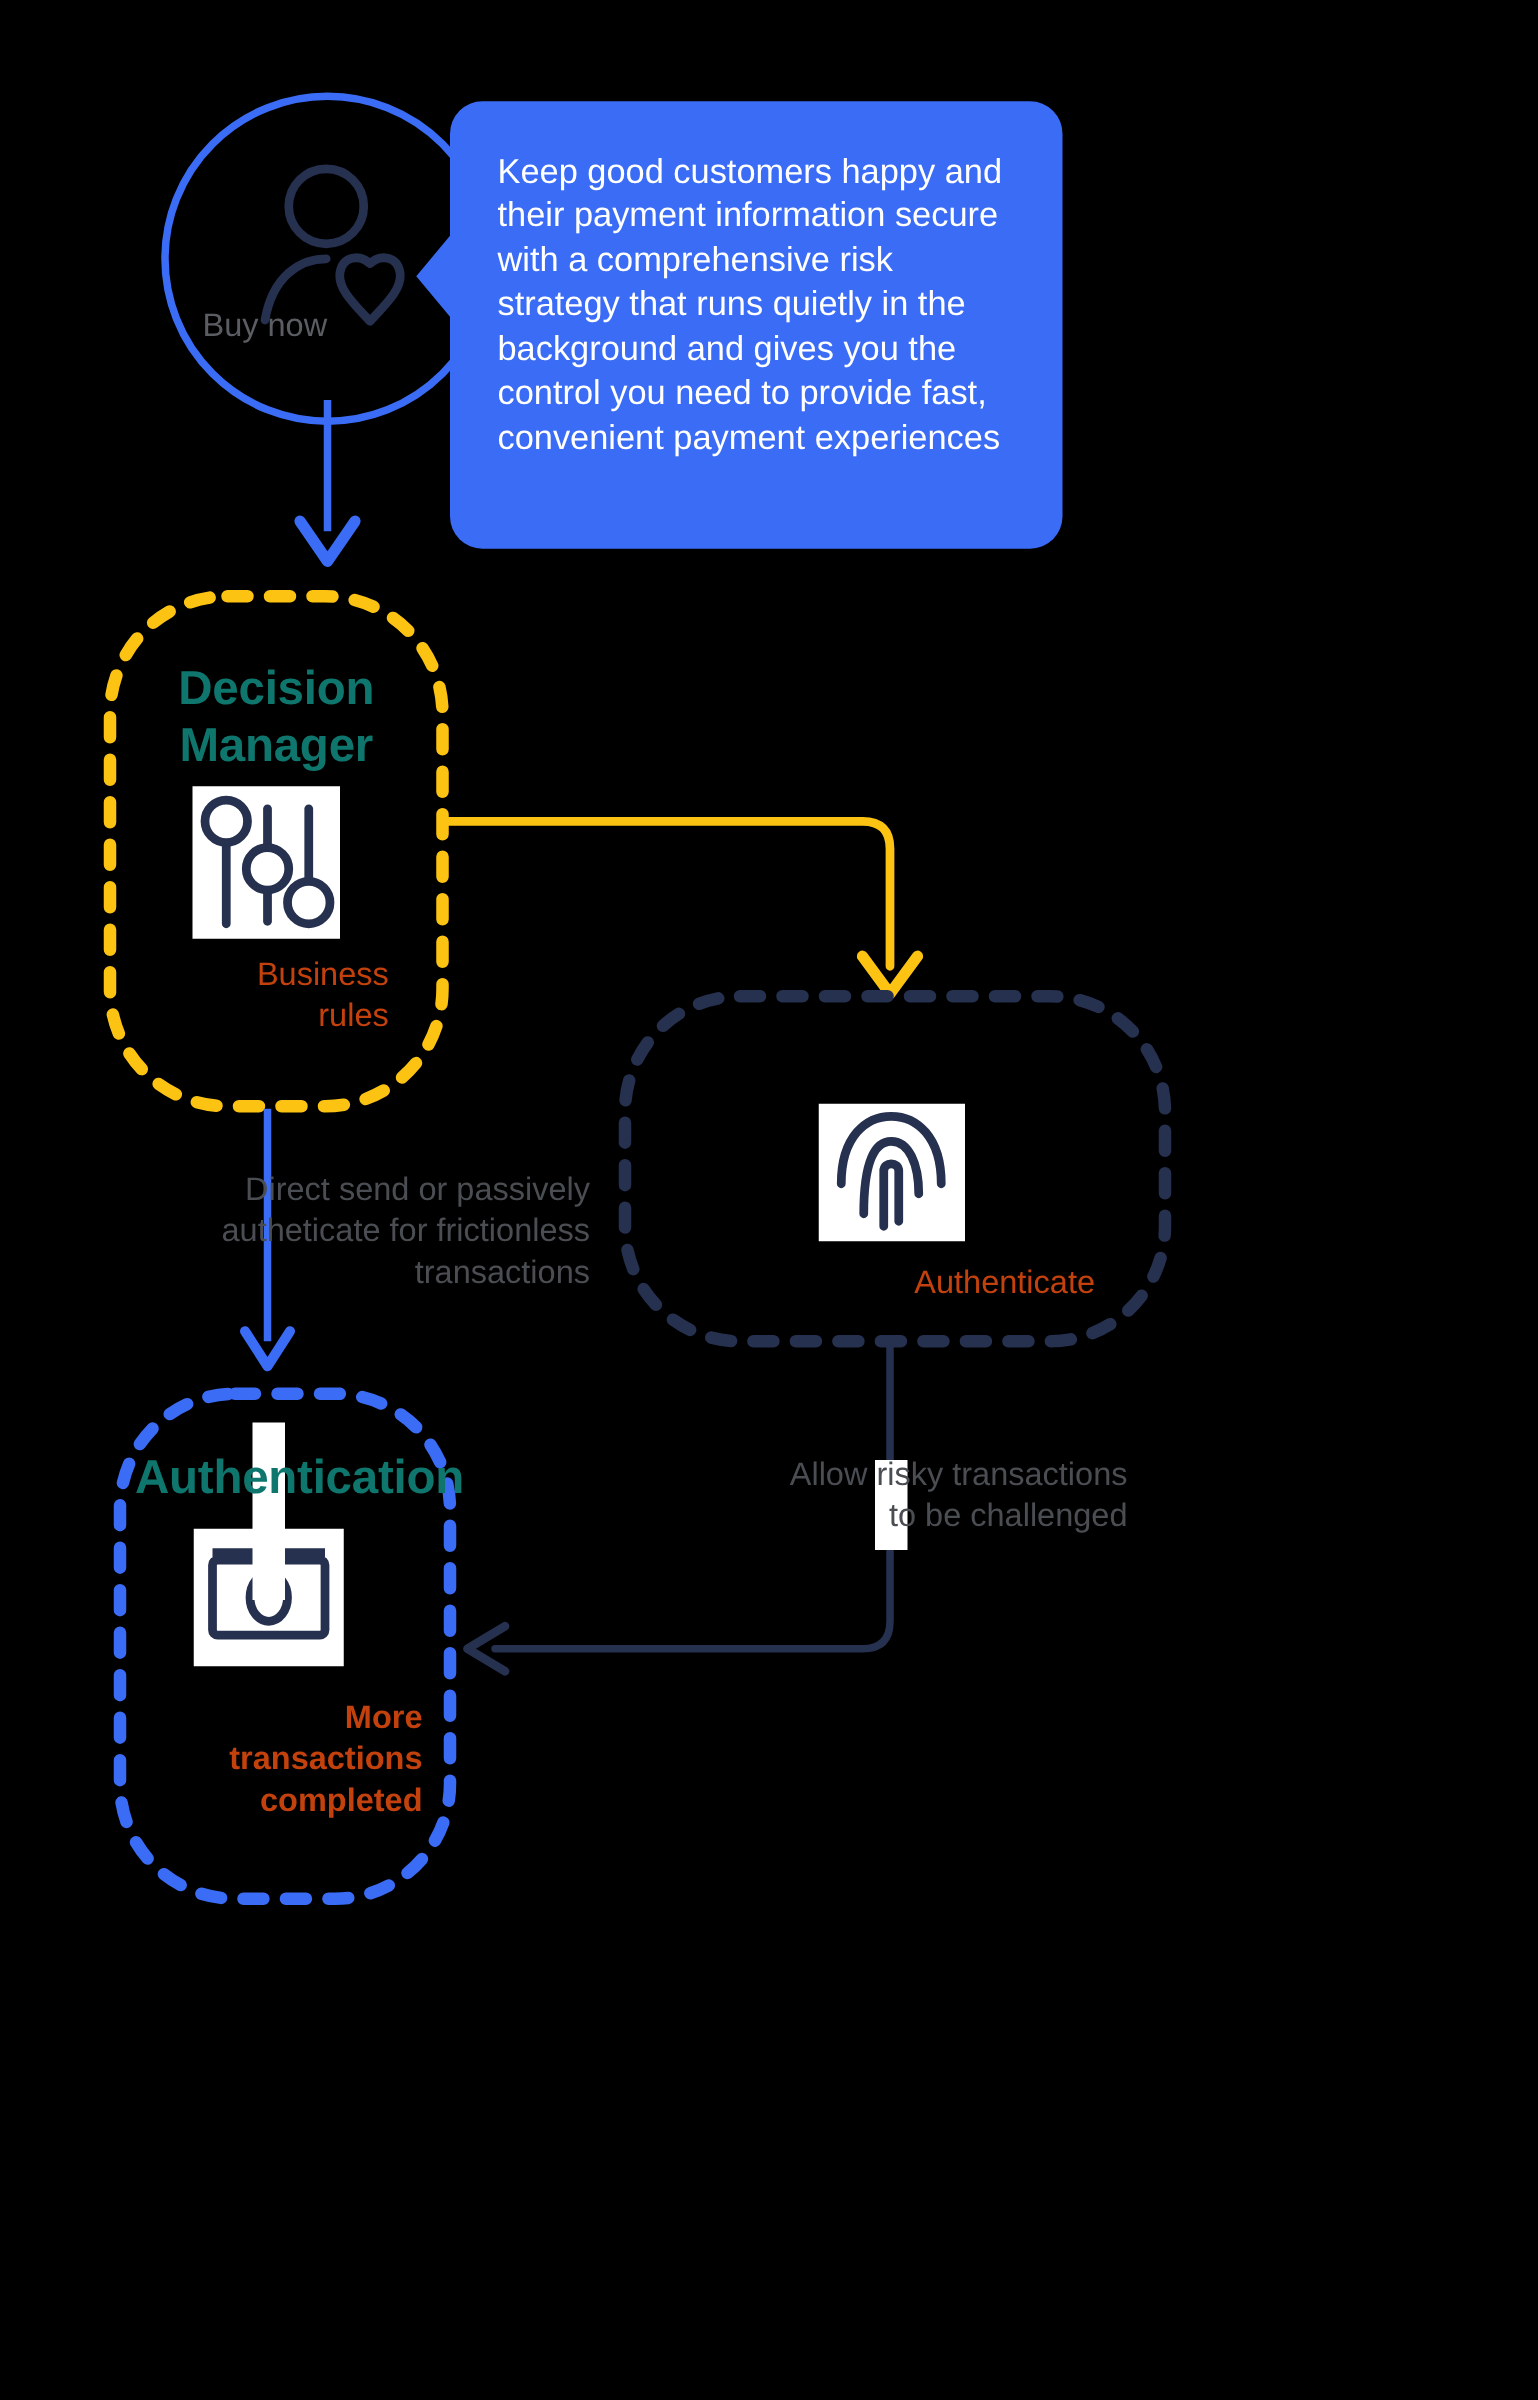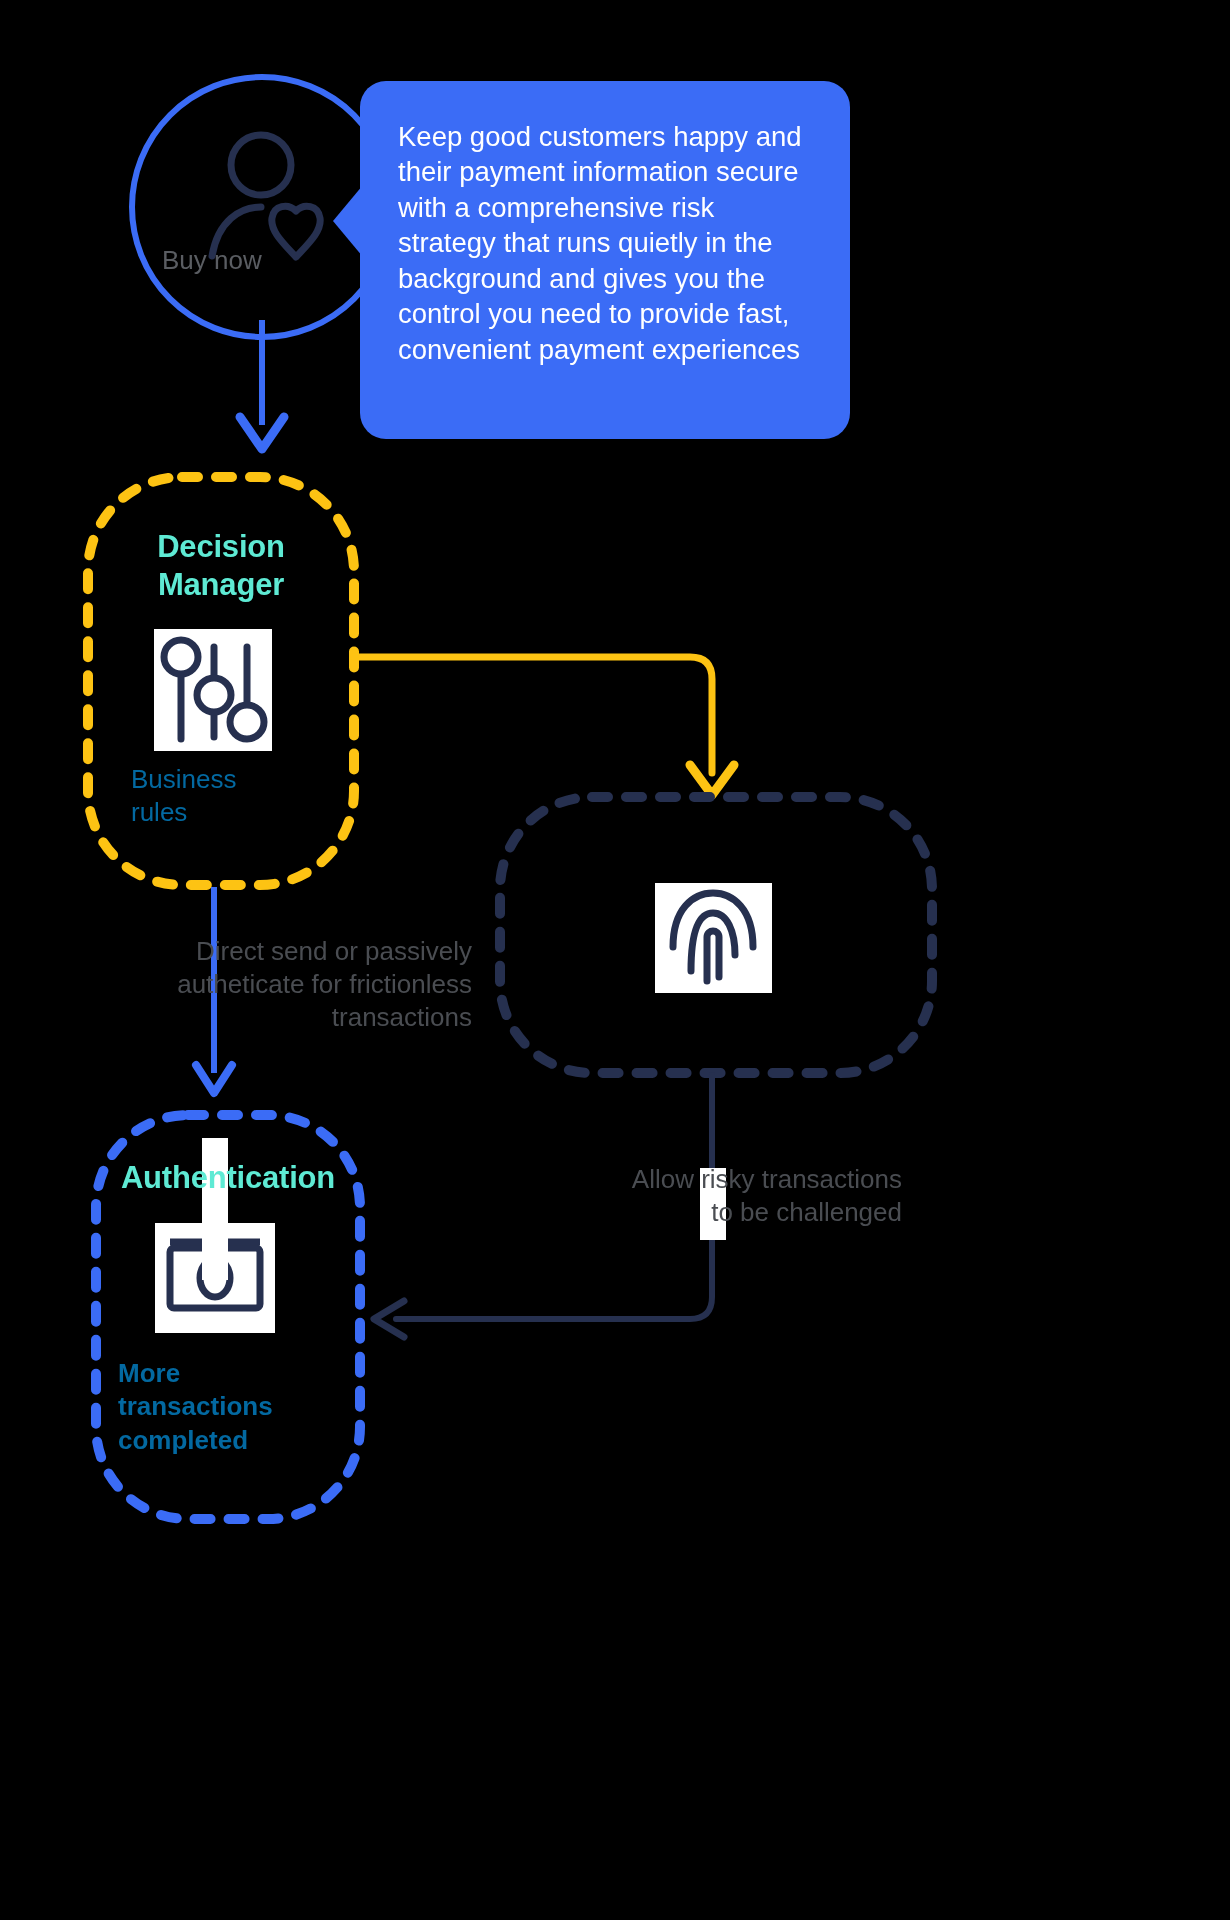--- a/index.html
+++ b/index.html
@@ -30,31 +30,31 @@
     overflow: visible;
   }
 
   
   .txt {
     position: absolute;
     white-space: pre-line;
     line-height: 1.22;
   }
   .node-title {
-    color: #5eead4;
-    font-size: 31px;
+    color: #0f766e;
+    font-size: 38px;
     font-weight: 700;
     letter-spacing: -0.2px;
     text-align: center;
   }
   .node-caption {
-    color: #0369a1;
+    color: #c2410c;
     font-size: 26px;
     font-weight: 400;
-    text-align: left;
+    text-align: right;
     line-height: 1.28;
   }
   .edge-label {
     color: #4a4d52;
     font-size: 26px;
     font-weight: 400;
     line-height: 1.26;
     text-align: right;
   }
   .circle-caption {
@@ -197,20 +197,21 @@
 Manager</div>
 
   <div class="txt node-caption" style="left:131px; top:738px; width:180px;">Business
 rules</div>
 
   <div class="txt edge-label" style="left:72px; top:910px; width:400px;">Direct send or passively
 autheticate for frictionless
 transactions</div>
 
 
+  <div class="txt node-caption" style="left:556px; top:984px; width:320px;">Authenticate</div>
 
   <div class="txt edge-label" style="left:542px; top:1138px; width:360px;">Allow risky transactions
 to be challenged</div>
 
   <div class="txt node-title" style="left:108px; top:1134px; width:240px;">Authentication</div>
 
   <div class="txt node-caption" style="left:118px; top:1332px; width:220px;font-weight:bold;">More
 transactions
 completed</div>
 

